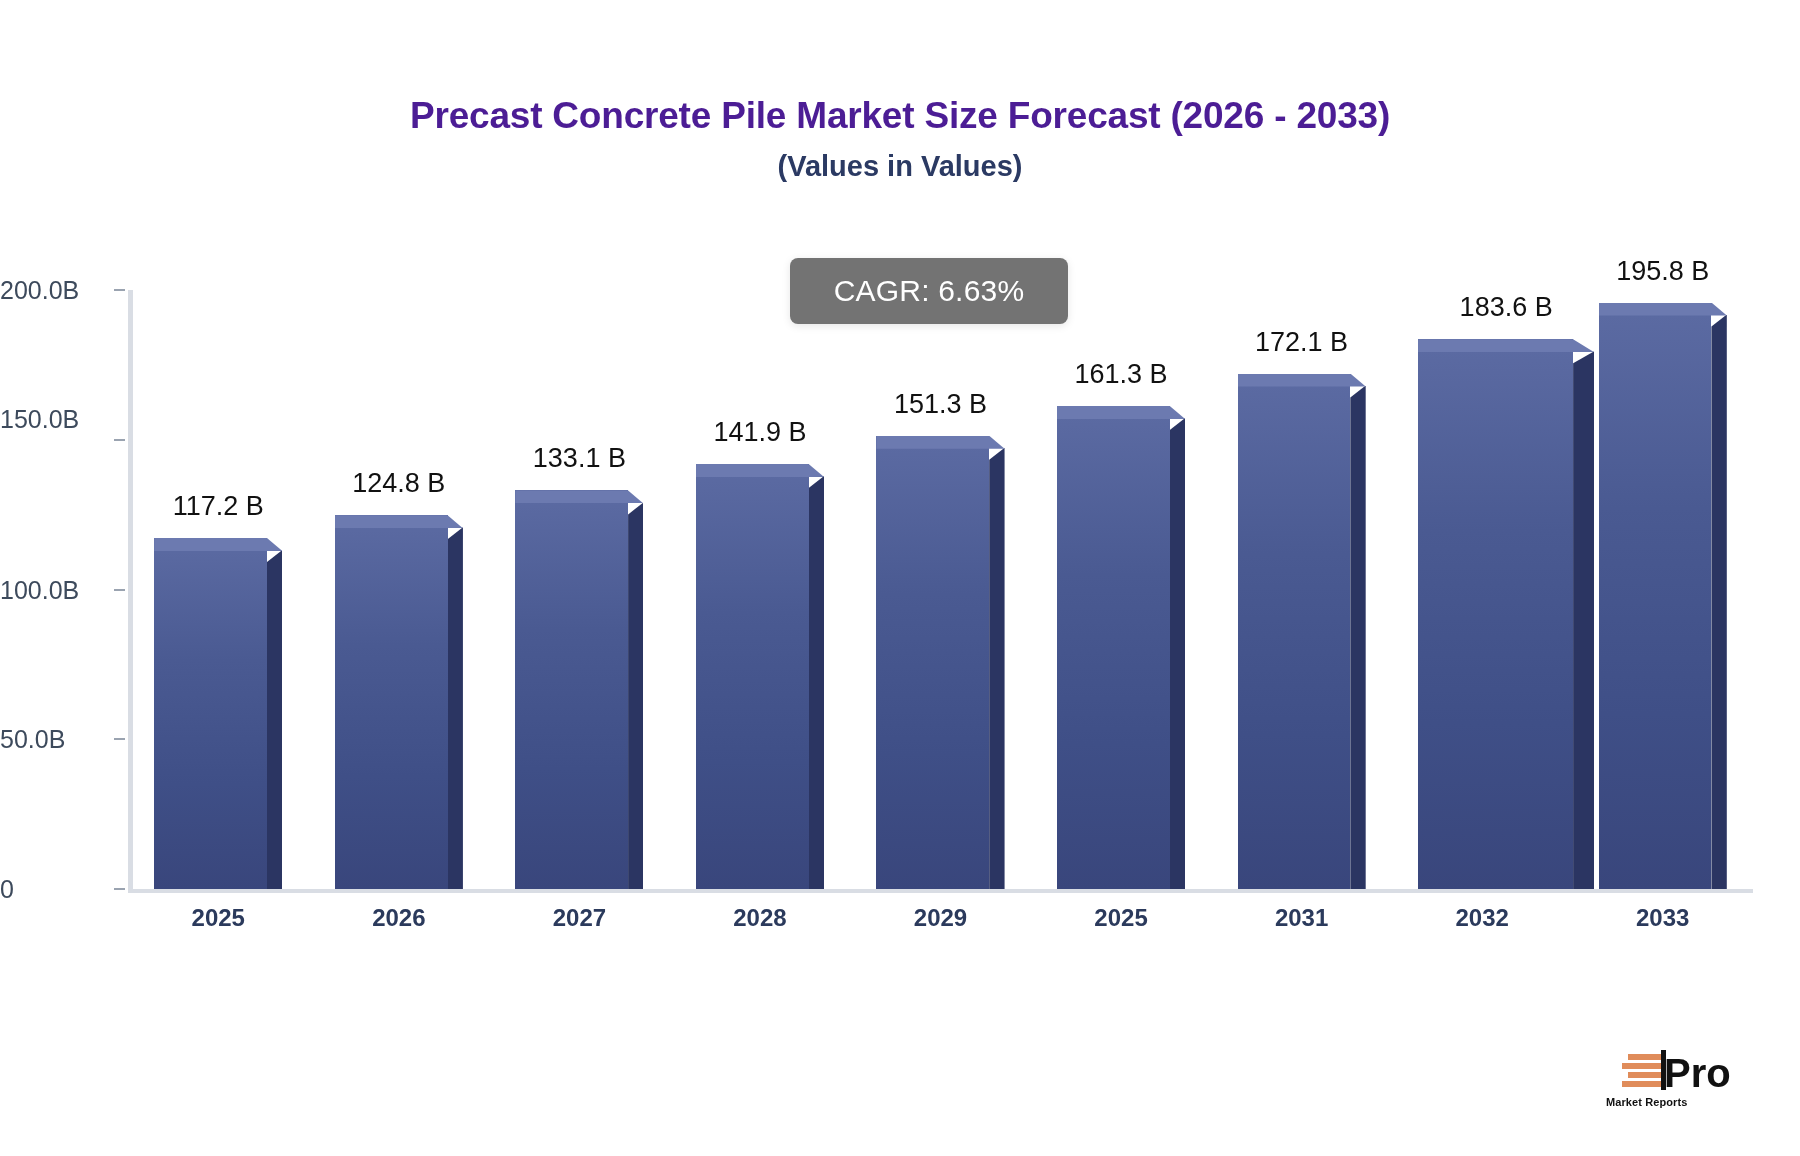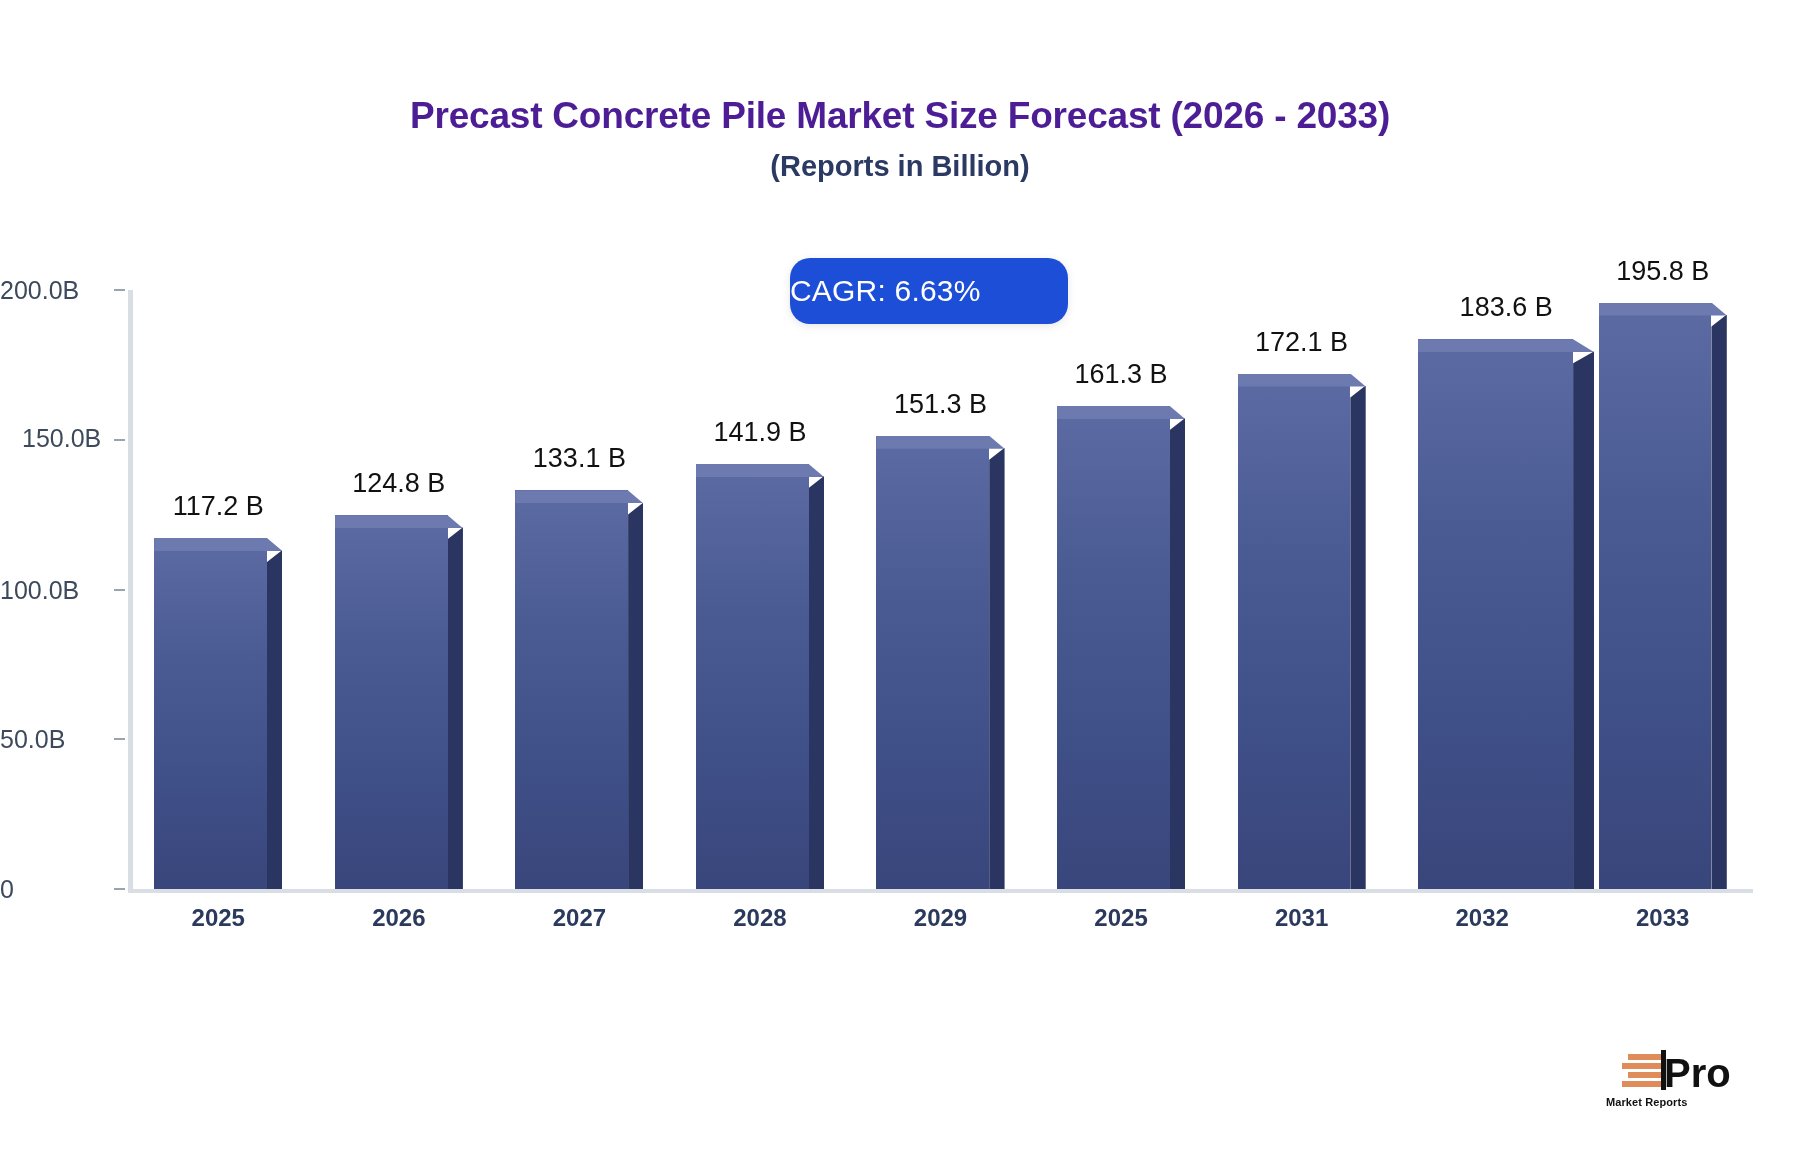--- a/index.html
+++ b/index.html
@@ -39,27 +39,28 @@
     line-height: 1.1;
   }
 
   
   .cagr-badge {
     position: absolute;
     left: 790px;
     top: 258px;
     width: 278px;
     height: 66px;
-    background: #1d4ed8;
-    border-radius: 20px;
+    background: #737373;
+    border-radius: 8px;
     color: #ffffff;
     font-size: 30px;
     font-weight: 500;
     display: flex;
     align-items: center;
+    justify-content: center;
     letter-spacing: 0.2px;
     box-shadow: 0 2px 8px rgba(0,0,0,0.10);
   }
 
   
   .plot {
     position: absolute;
     left: 0;
     top: 0;
     width: 1800px;
@@ -191,38 +192,38 @@
     font-weight: bold;
     color: #111111;
     letter-spacing: 0.1px;
   }
 </style>
 </head>
 <body>
 
 <div class="title-block">
   <div class="chart-title">Precast Concrete Pile Market Size Forecast (2026 - 2033)</div>
-  <div class="chart-subtitle">(Reports in Billion)</div>
+  <div class="chart-subtitle">(Values in Values)</div>
 </div>
 
 <div class="cagr-badge">
   <span>CAGR: 6.63%</span>
 </div>
 
 <div class="plot">
   <div class="y-axis-line"></div>
   <div class="x-axis-line"></div>
   <div id="y-ticks">
       <div class="y-tick" style="top: 889px;">0</div>
       <div class="y-tick-mark" style="top: 889px;"></div>
       <div class="y-tick" style="top: 739.25px;">50.0B</div>
       <div class="y-tick-mark" style="top: 739.25px;"></div>
       <div class="y-tick" style="top: 589.5px;">100.0B</div>
       <div class="y-tick-mark" style="top: 589.5px;"></div>
-      <div class="y-tick" style="top: 438px; margin-left: 22px;">150.0B</div>
+      <div class="y-tick" style="top: 419px;">150.0B</div>
       <div class="y-tick-mark" style="top: 439.75px;"></div>
       <div class="y-tick" style="top: 290px;">200.0B</div>
       <div class="y-tick-mark" style="top: 290px;"></div>
     </div>
   <div class="bars" id="bars">
       <div class="bar-slot" style="left: 26.1806px; width: 128.194px;">
         <div class="bar-wrap" style="height: 351.014px;">
           <div class="bar-front"></div>
           <div class="bar-side"></div>
           <div class="bar-top"></div>

